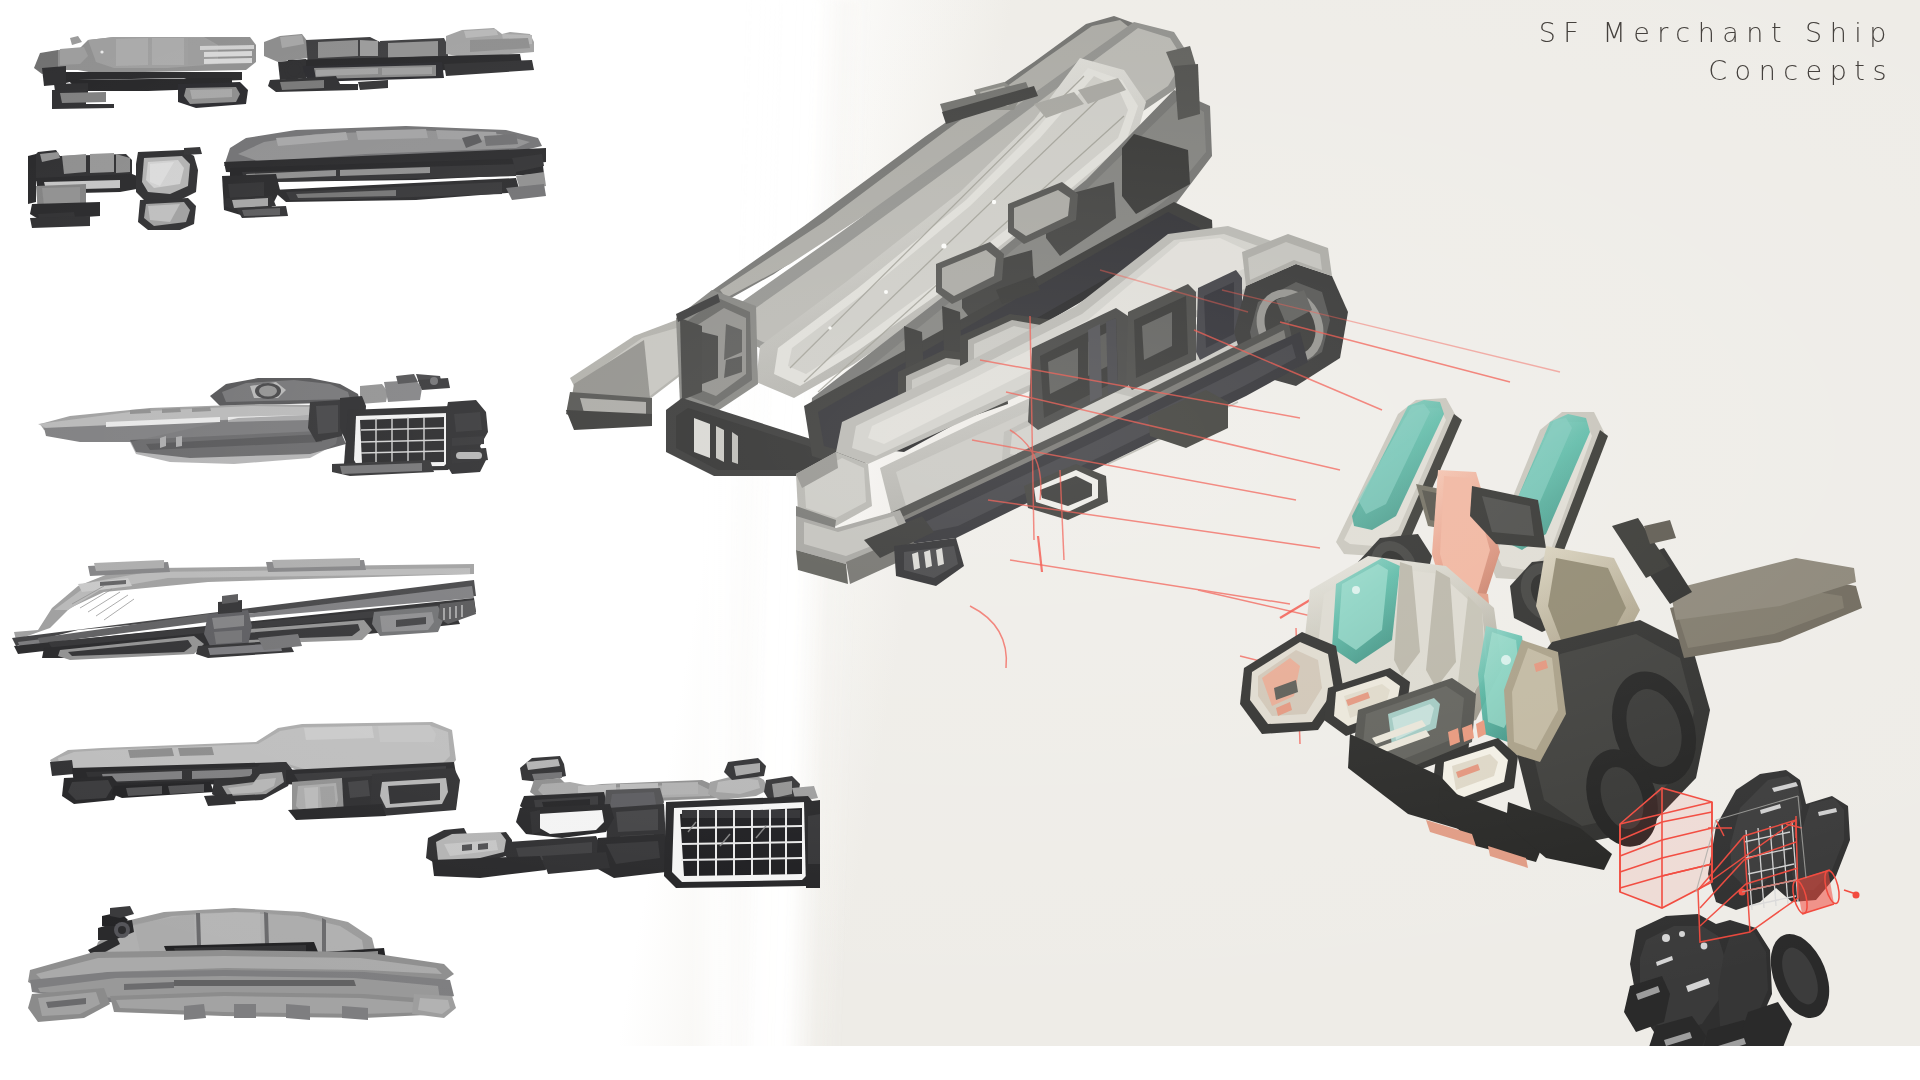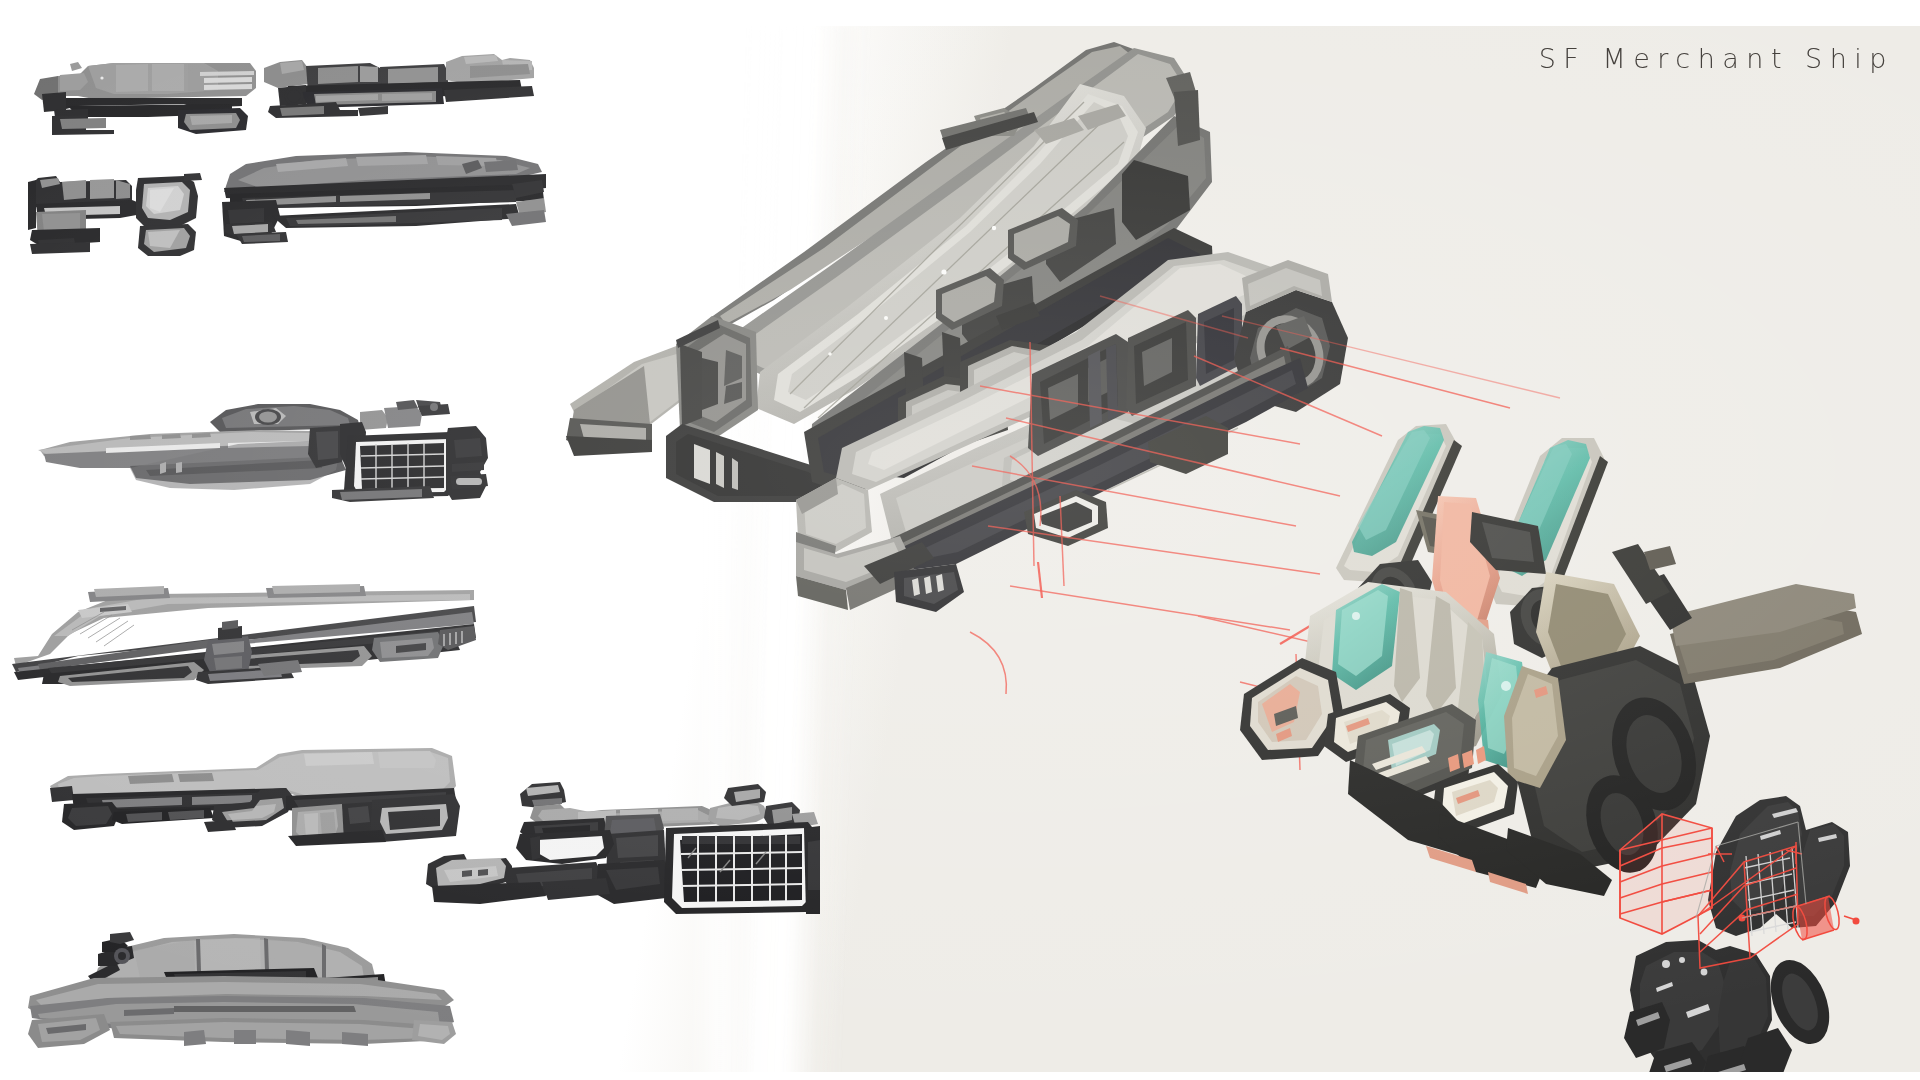--- a/index.html
+++ b/index.html
@@ -1,21 +1,20 @@
 <!DOCTYPE html>
 <html><head>
 <meta charset="utf-8">
 <title>SF Merchant Ship Concepts</title>
 <style>
   html,body{margin:0;padding:0;background:#ffffff;}
   body{font-family:"Liberation Sans",sans-serif;}
   #canvas{
     position:relative;width:1920px;height:1046px;overflow:hidden;
     background:#ffffff;
-    margin-top:26px;
   }
   
   .bg-right{
     position:absolute;top:0;left:0;width:1920px;height:1080px;
     background:
       linear-gradient(100deg,
         rgba(255,255,255,0) 0%,
         rgba(255,255,255,0) 38%,
         rgba(243,241,236,.55) 42%,
         rgba(238,236,231,1) 48%,
@@ -905,15 +904,16 @@
           <path d="M122 142 L176 130"></path>
         </g>
       </g>
     </svg>
   </div>
 
   <div class="bg-vign"></div>
 
   <div class="title">
     <span>SF Merchant Ship</span>
+    <span class="l2">Concepts</span>
   </div>
 
 </div>
 
 </body></html>

